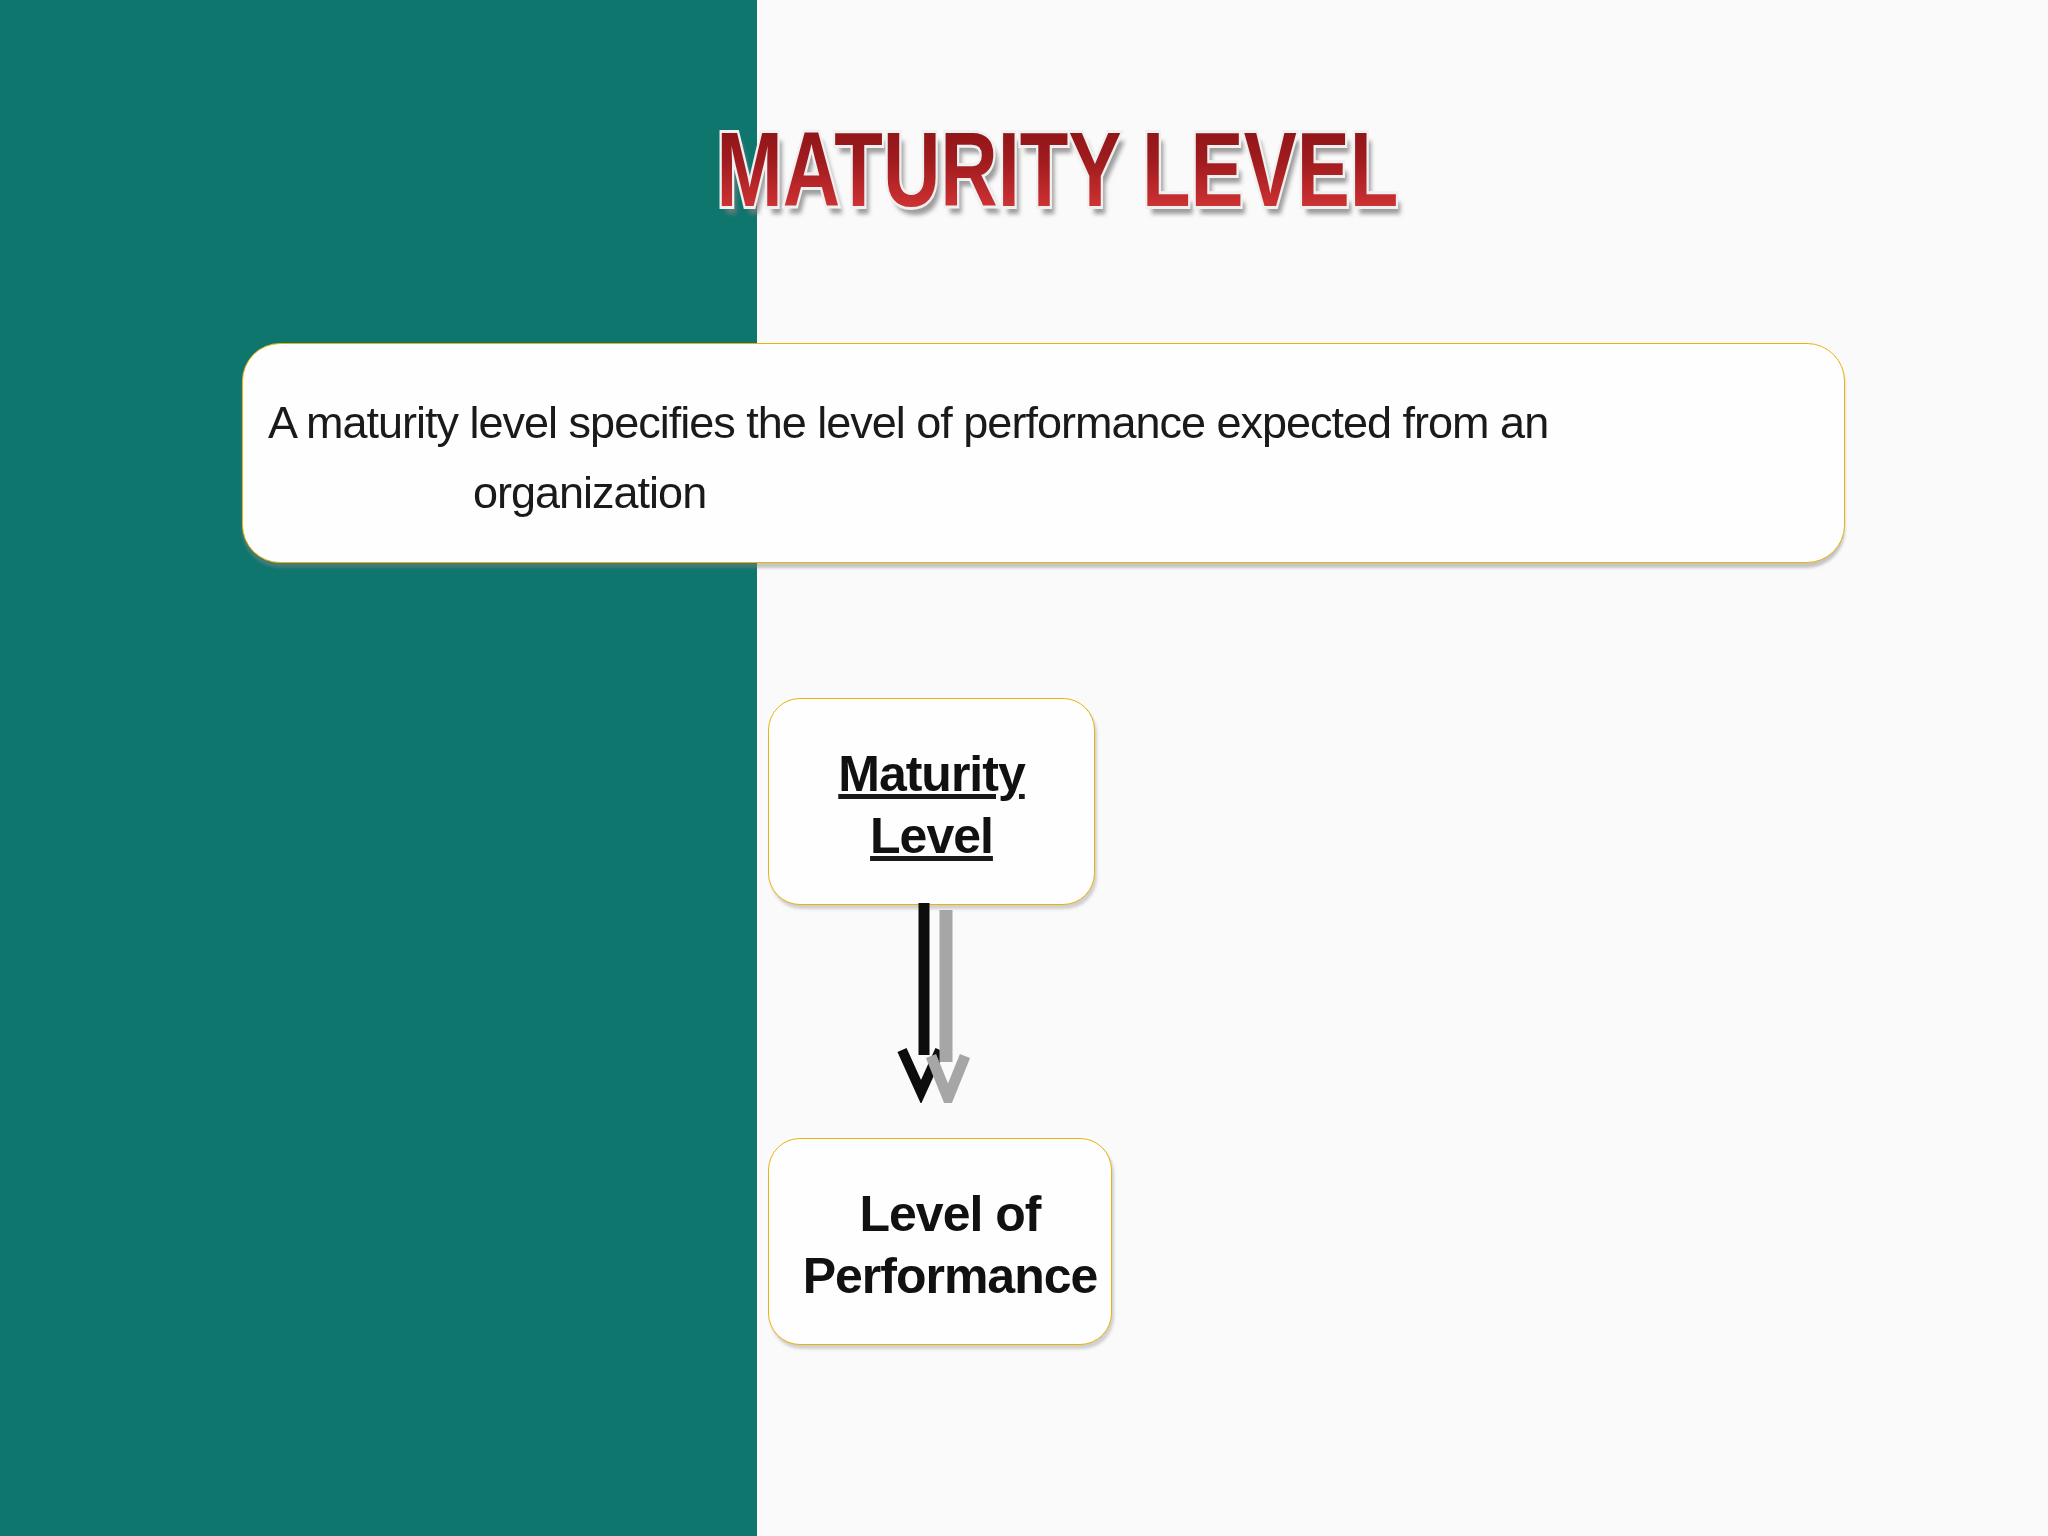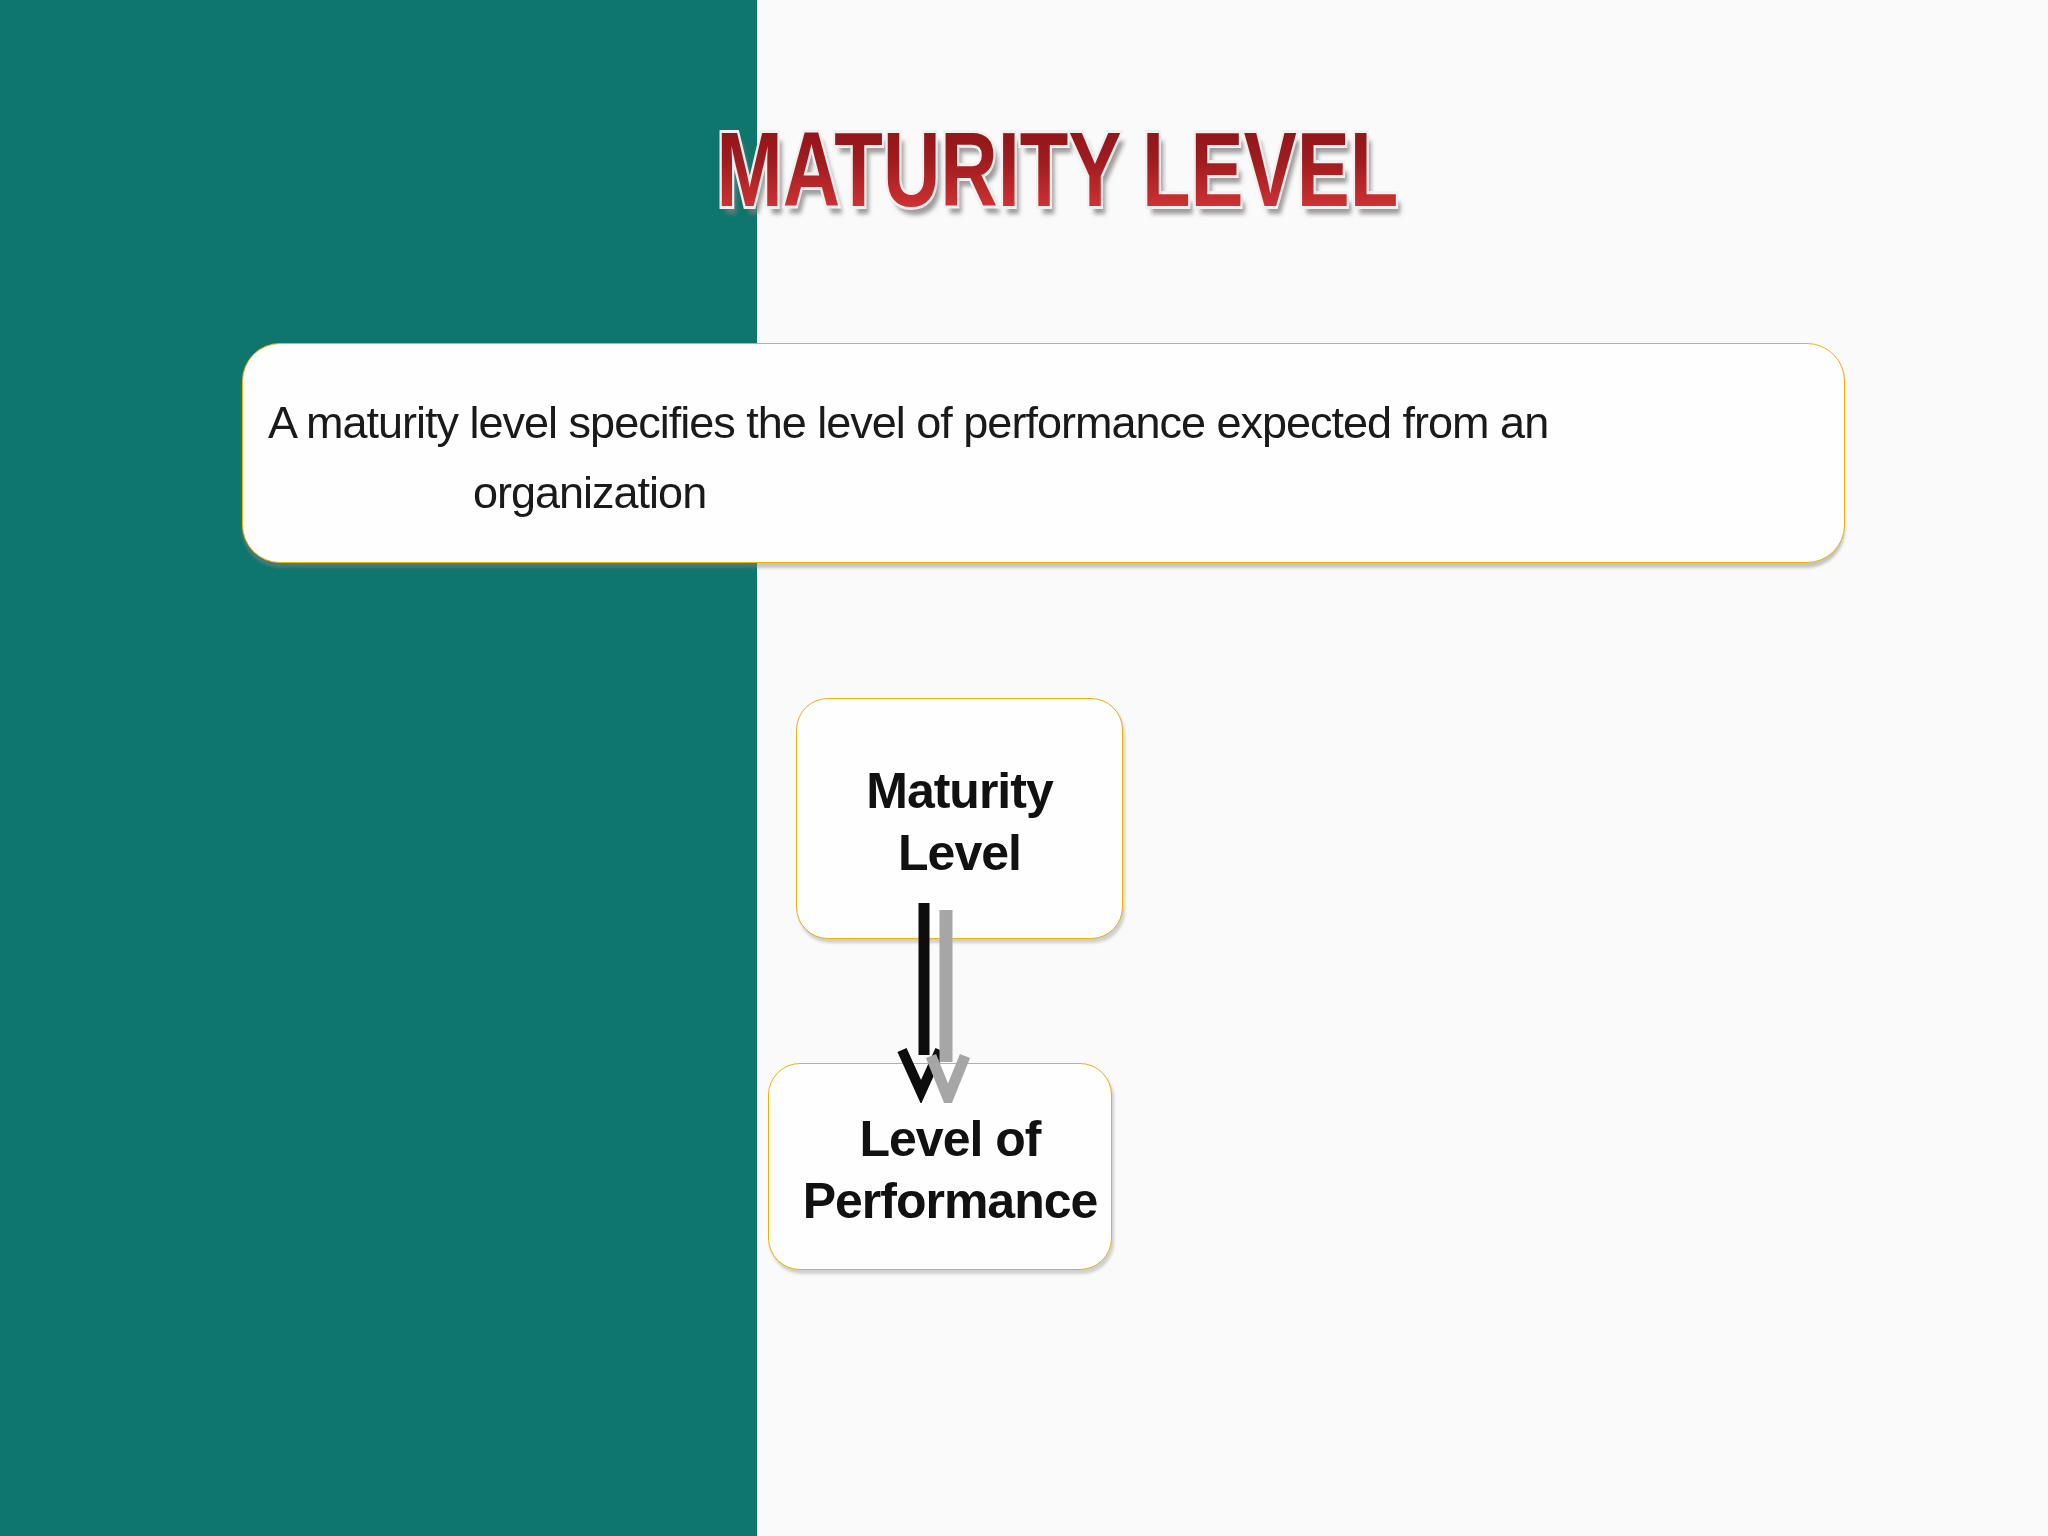--- a/index.html
+++ b/index.html
@@ -81,22 +81,22 @@
   .desc-line { display: block; }
   .desc-line2 { margin-left: 205px; }
 
   .node {
     display: flex;
     align-items: center;
     justify-content: center;
     border-radius: 32px;
     box-shadow: 2px 4px 3px rgba(130,130,130,0.35);
   }
-  .node-maturity { left: 796px; top: 698px;  width: 327px; height: 241px; }
-  .node-performance { left: 768px; top: 1063px; width: 344px; height: 207px; padding-left: 20px; }
+  .node-maturity { left: 768px; top: 698px;  width: 327px; height: 207px; text-decoration: underline; }
+  .node-performance { left: 768px; top: 1138px; width: 344px; height: 207px; padding-left: 20px; }
   .node-label {
     padding-top: 6px;
     font-size: 50px;
     line-height: 62px;
     font-weight: 700;
     letter-spacing: -1px;
     text-align: center;
     white-space: pre-line;
     color: #111111;
   }

